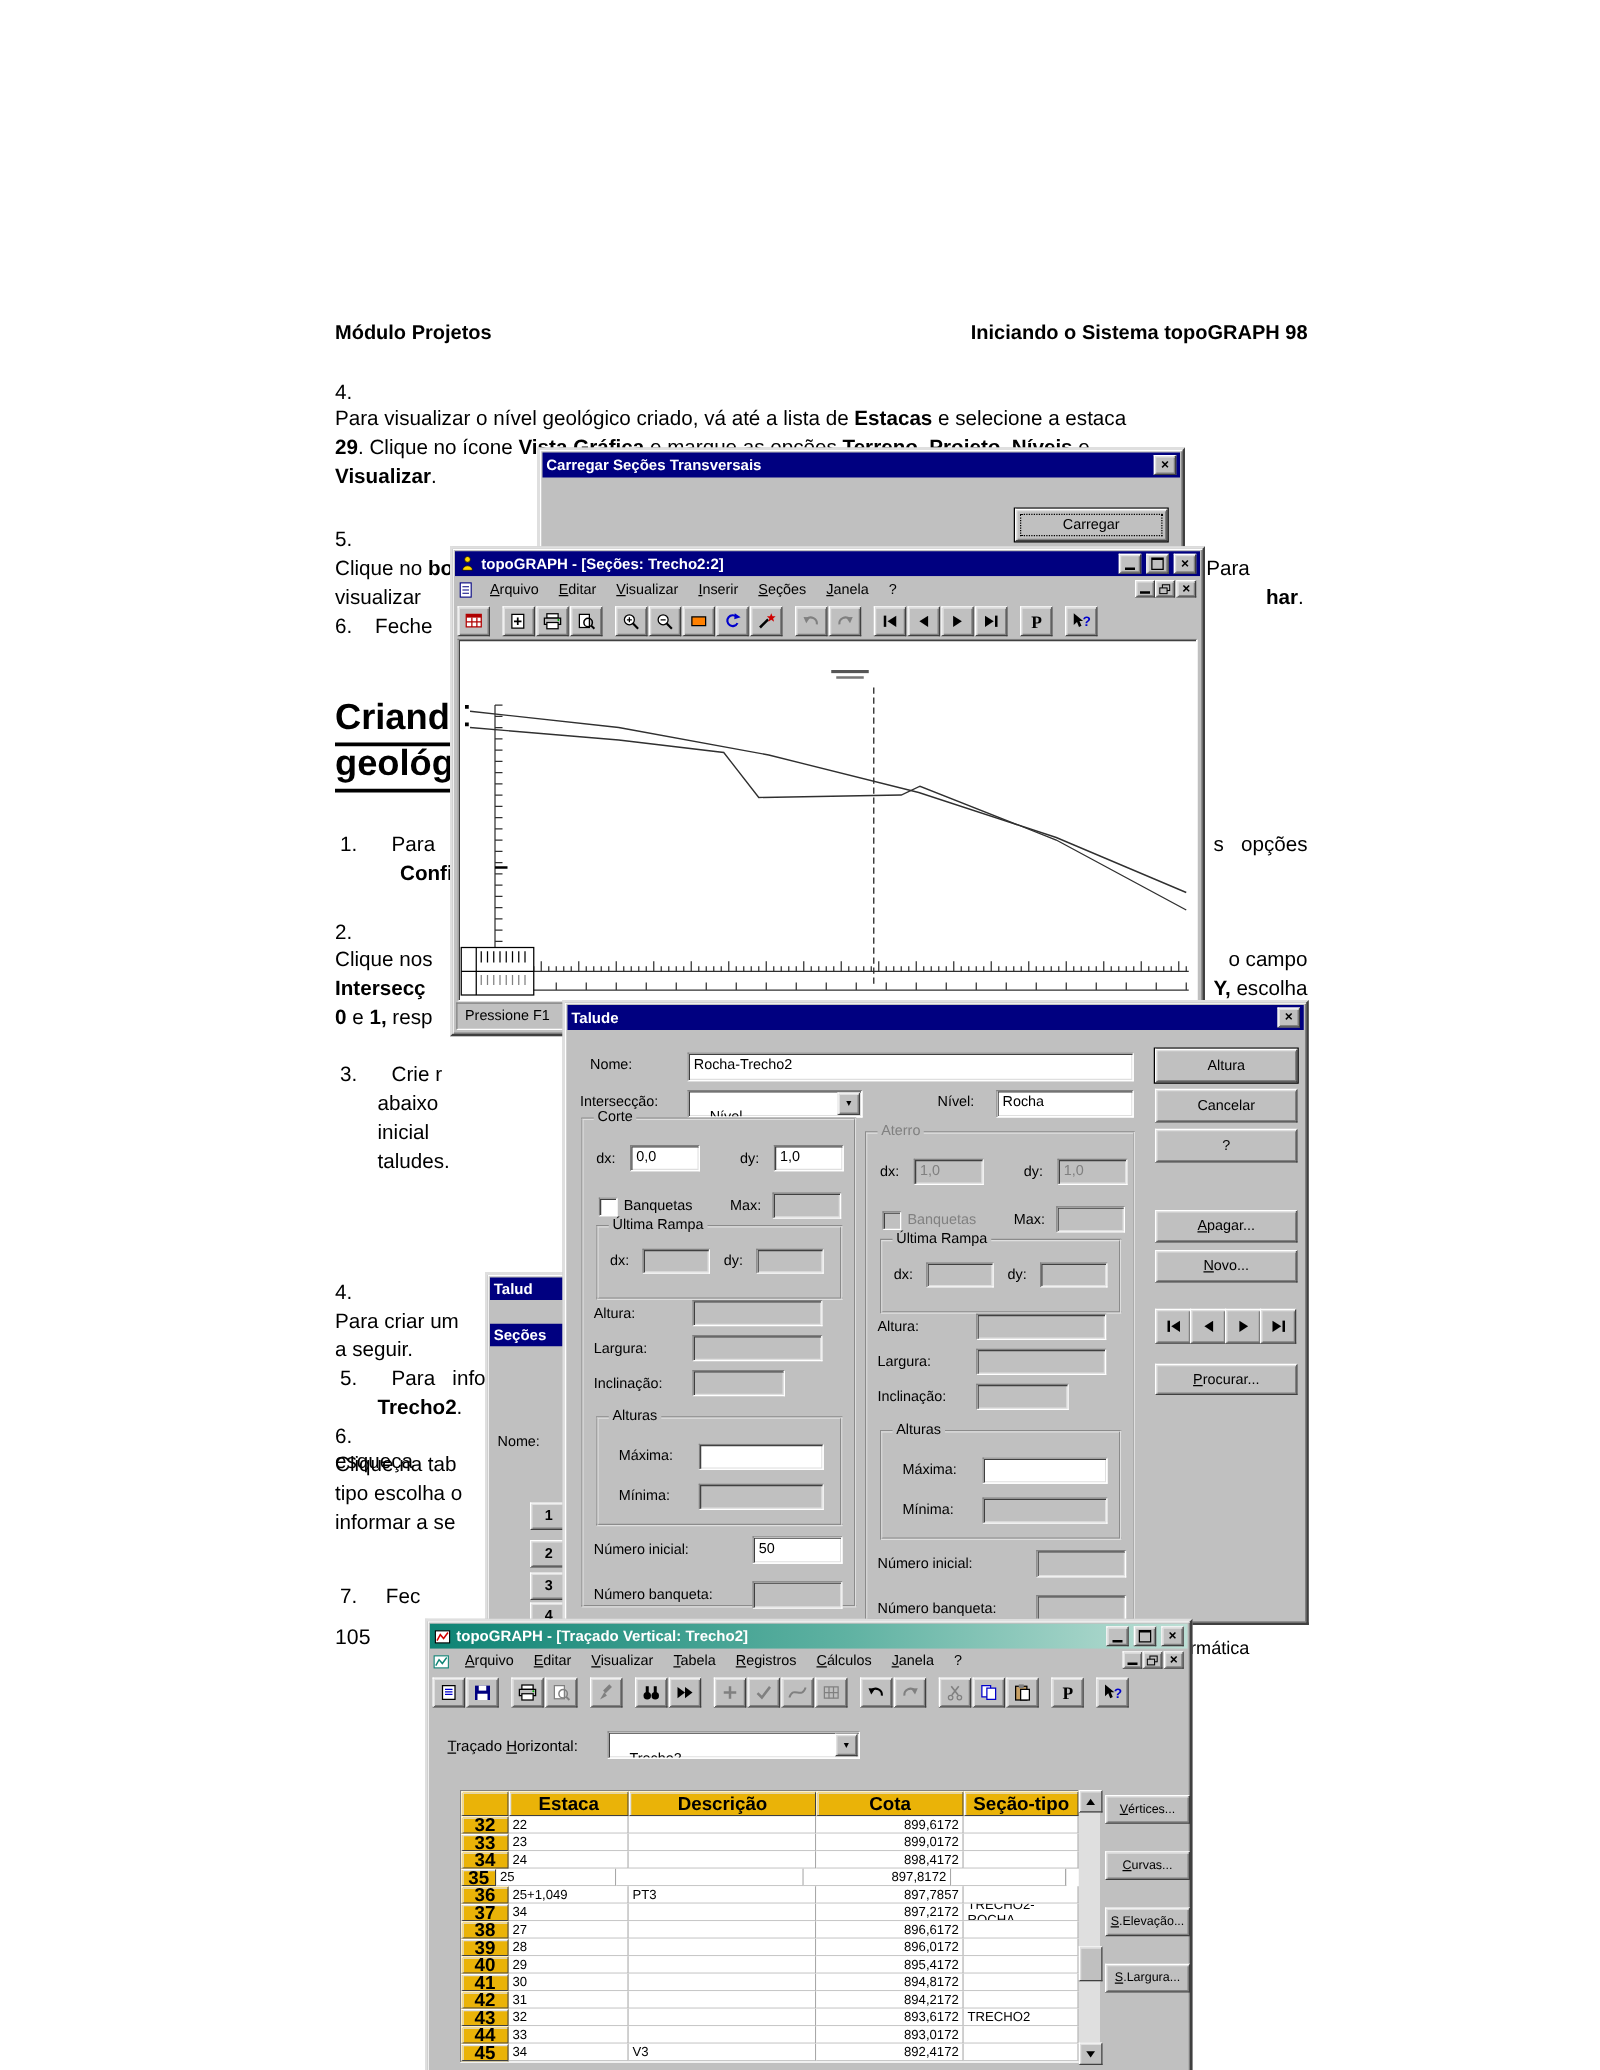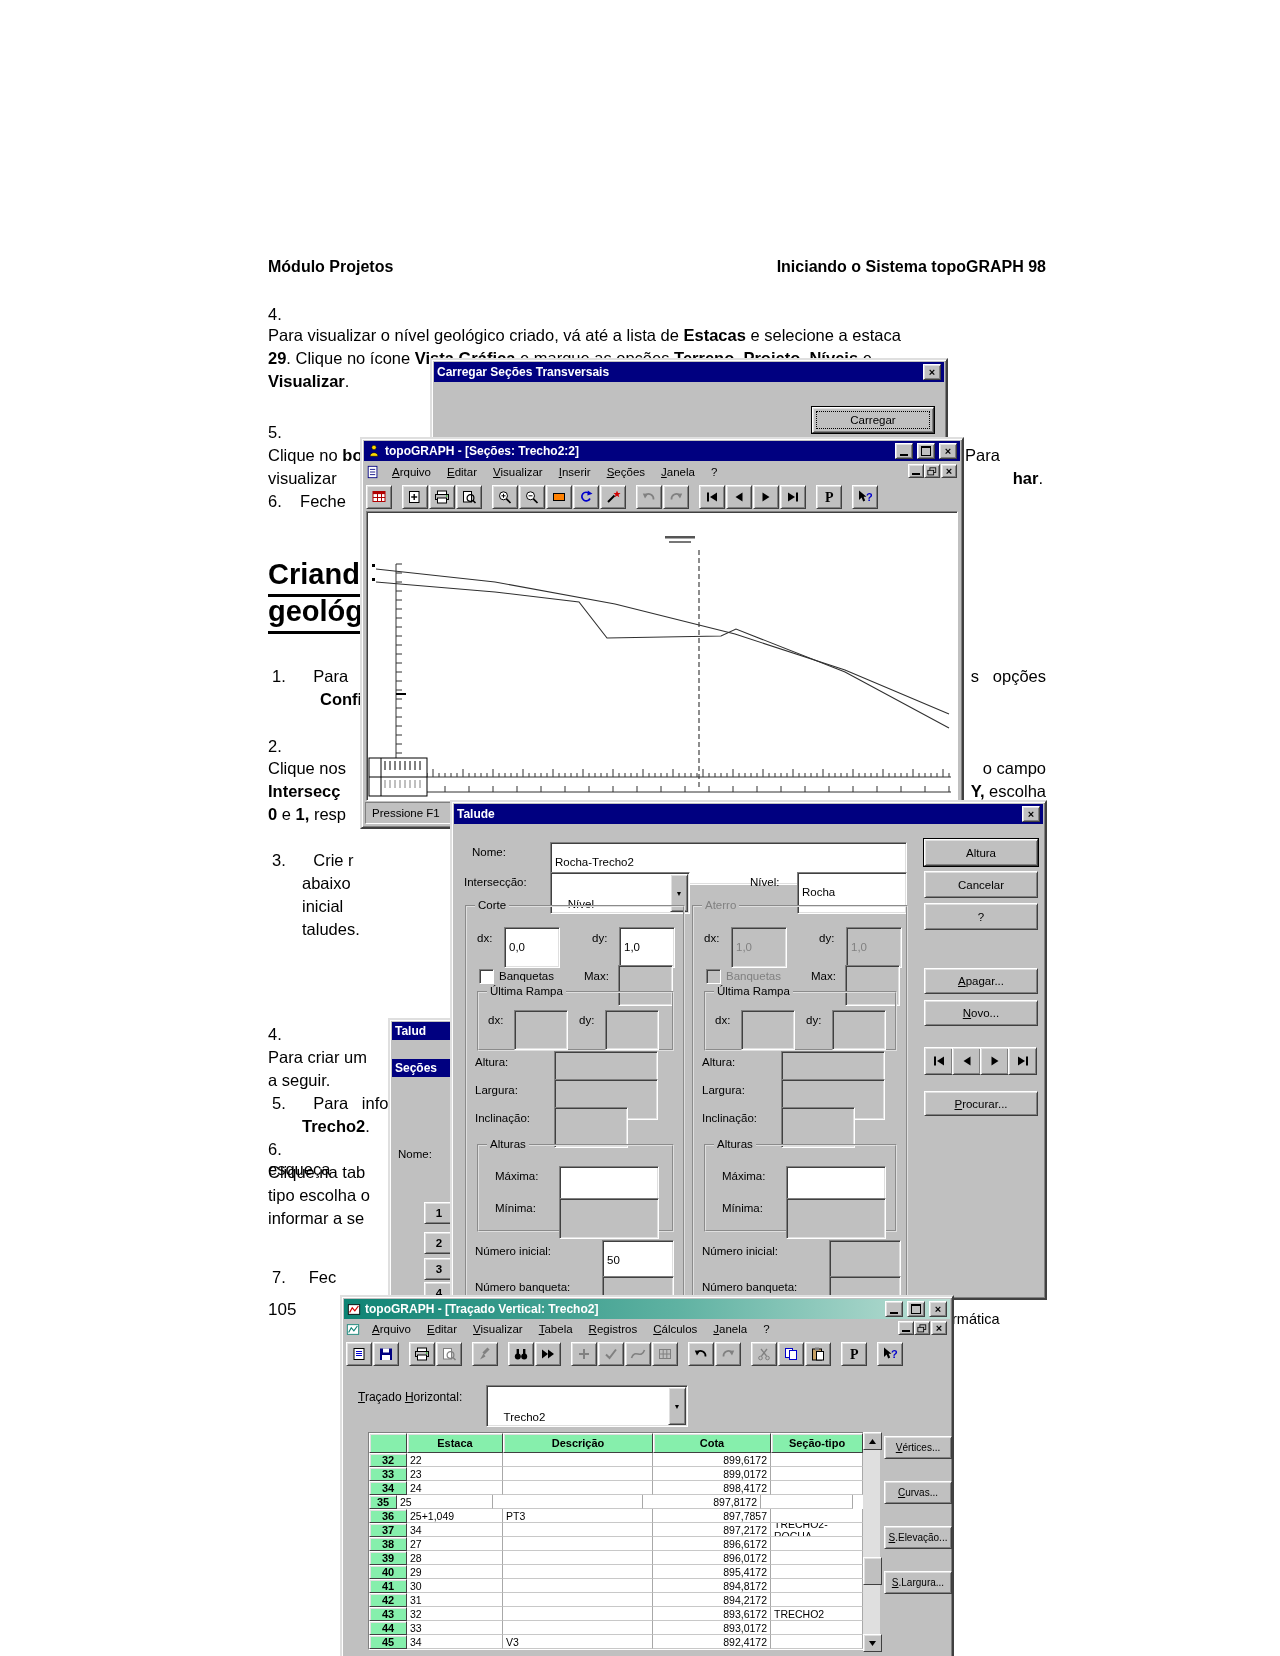--- a/index.html
+++ b/index.html
@@ -34,43 +34,43 @@
       box-shadow:inset 1px 1px 0 #dfdfdf,inset -1px -1px 0 #808080;display:flex;align-items:center;justify-content:center}
   .tbgap{width:8px;flex:0 0 auto}
   .btn{position:absolute;background:#c0c0c0;border:1px solid;border-color:#fff #404040 #404040 #fff;
        box-shadow:inset 1px 1px 0 #dfdfdf,inset -1px -1px 0 #808080;font-size:11.5px;
        display:flex;align-items:center;justify-content:center;white-space:pre}
   .btn.def{box-shadow:0 0 0 1px #000, inset 1px 1px 0 #dfdfdf, inset -1px -1px 0 #808080}
   .btn u{text-decoration:underline}
   .focusring{position:absolute;left:3px;right:3px;top:3px;bottom:3px;border:1px dotted #000}
   .fld{position:absolute;background:#fff;border:1px solid;border-color:#808080 #fff #fff #808080;
        box-shadow:inset 1px 1px 0 #404040, inset -1px -1px 0 #dfdfdf;font-size:11.5px;
-       padding:13px 4px;white-space:pre;overflow:hidden}
+       padding:3px 4px;white-space:pre;overflow:hidden}
   .fld.dis{background:#c0c0c0;color:#808080}
   .lbl{position:absolute;font-size:11.5px;white-space:pre}
   .lbl.dis{color:#808080}
   .grp{position:absolute;border:2px groove #dfdfdf}
   .grp .legend{position:absolute;top:-8px;left:8px;background:#c0c0c0;padding:0 3px;font-size:11.5px;line-height:1.1}
   .grp.dis>.legend{color:#808080}
   .cb{position:absolute;width:13px;height:13px;background:#fff;border:1px solid;
       border-color:#808080 #fff #fff #808080;box-shadow:inset 1px 1px 0 #404040}
   .cb.dis{background:#c0c0c0}
   .combo .abtn{position:absolute;right:1px;top:1px;bottom:1px;width:16px;background:#c0c0c0;
        border:1px solid;border-color:#fff #404040 #404040 #fff;box-shadow:inset 1px 1px 0 #dfdfdf,inset -1px -1px 0 #808080;
        display:flex;align-items:center;justify-content:center;font-size:7px;color:#000}
   .chart{position:absolute;background:#fff;border:1px solid;border-color:#808080 #fff #fff #808080;
          box-shadow:inset 1px 1px 0 #404040}
   .status{position:absolute;background:#c0c0c0;border:1px solid;border-color:#808080 #fff #fff #808080;
           font-size:11.5px;display:flex;align-items:center;padding:0 6px}
   
   .ttable{position:absolute;border:1px solid;border-color:#808080 #fff #fff #808080;background:#fff}
   .trow{display:flex;height:14px}
   .trow.thead{height:20px}
-  .th,.rn{background:#86efac;border:1px solid;border-color:#fff #404040 #404040 #fff;
-          box-shadow:inset 1px 1px 0 #dfdfdf;font-weight:bold;font-size:11px;display:flex;
+  .th,.rn{background:#eab308;border:1px solid;border-color:#fff #404040 #404040 #fff;
+          box-shadow:inset 1px 1px 0 #dfdfdf;font-weight:bold;font-size:15px;display:flex;
           align-items:center;justify-content:center;box-sizing:border-box;overflow:hidden}
   .td{font-size:10.5px;border-right:1px solid #a8a8a8;border-bottom:1px solid #c8c8c8;
       padding:0 3px;box-sizing:border-box;display:flex;align-items:center;overflow:hidden;background:#fff}
   .td.num{justify-content:flex-end}
   .sb{position:absolute;width:17px;background:#dfdfdf}
   .sbbtn{position:absolute;left:0;width:17px;height:16px;background:#c0c0c0;border:1px solid;
          border-color:#fff #404040 #404040 #fff;box-shadow:inset 1px 1px 0 #dfdfdf;display:flex;align-items:center;justify-content:center}
   .sbthumb{position:absolute;left:0;width:17px;background:#c0c0c0;border:1px solid;
          border-color:#fff #404040 #404040 #fff;box-shadow:inset 1px 1px 0 #dfdfdf}
   .sidebtns{position:absolute;display:flex;flex-direction:column;gap:22px}
@@ -554,21 +554,21 @@
   <div class="fld" style="left:98px;top:40px;width:347px;height:15px">Rocha-Trecho2</div>
 
   <div class="lbl" style="left:12px;top:74px">Intersecção:</div>
   <div class="fld combo" style="left:98px;top:70px;width:130px;height:14px">
     <span>Nível</span>
     <span class="abtn"><span>▼</span></span>
   </div>
   <div class="lbl" style="left:298px;top:74px">Nível:</div>
   <div class="fld" style="left:345px;top:70px;width:100px;height:14px">Rocha</div>
 
-  <div class="grp" style="left:13px;top:103px;width:216px;height:388px">
+  <div class="grp" style="left:13px;top:92px;width:216px;height:388px">
     <span class="legend">Corte</span>
     <div class="lbl" style="left:10px;top:25px">dx:</div>
     <div class="fld" style="left:37px;top:20px;width:46px;height:13px">0,0</div>
     <div class="lbl" style="left:125px;top:25px">dy:</div>
     <div class="fld" style="left:152px;top:20px;width:46px;height:13px">1,0</div>
     <div class="cb" style="left:12px;top:62px"></div>
     <div class="lbl" style="left:32px;top:63px">Banquetas</div>
     <div class="lbl" style="left:117px;top:63px">Max:</div>
     <div class="fld dis" style="left:151px;top:58px;width:45px;height:13px"></div>
     <div class="grp" style="left:10px;top:84px;width:193px;height:56px">

